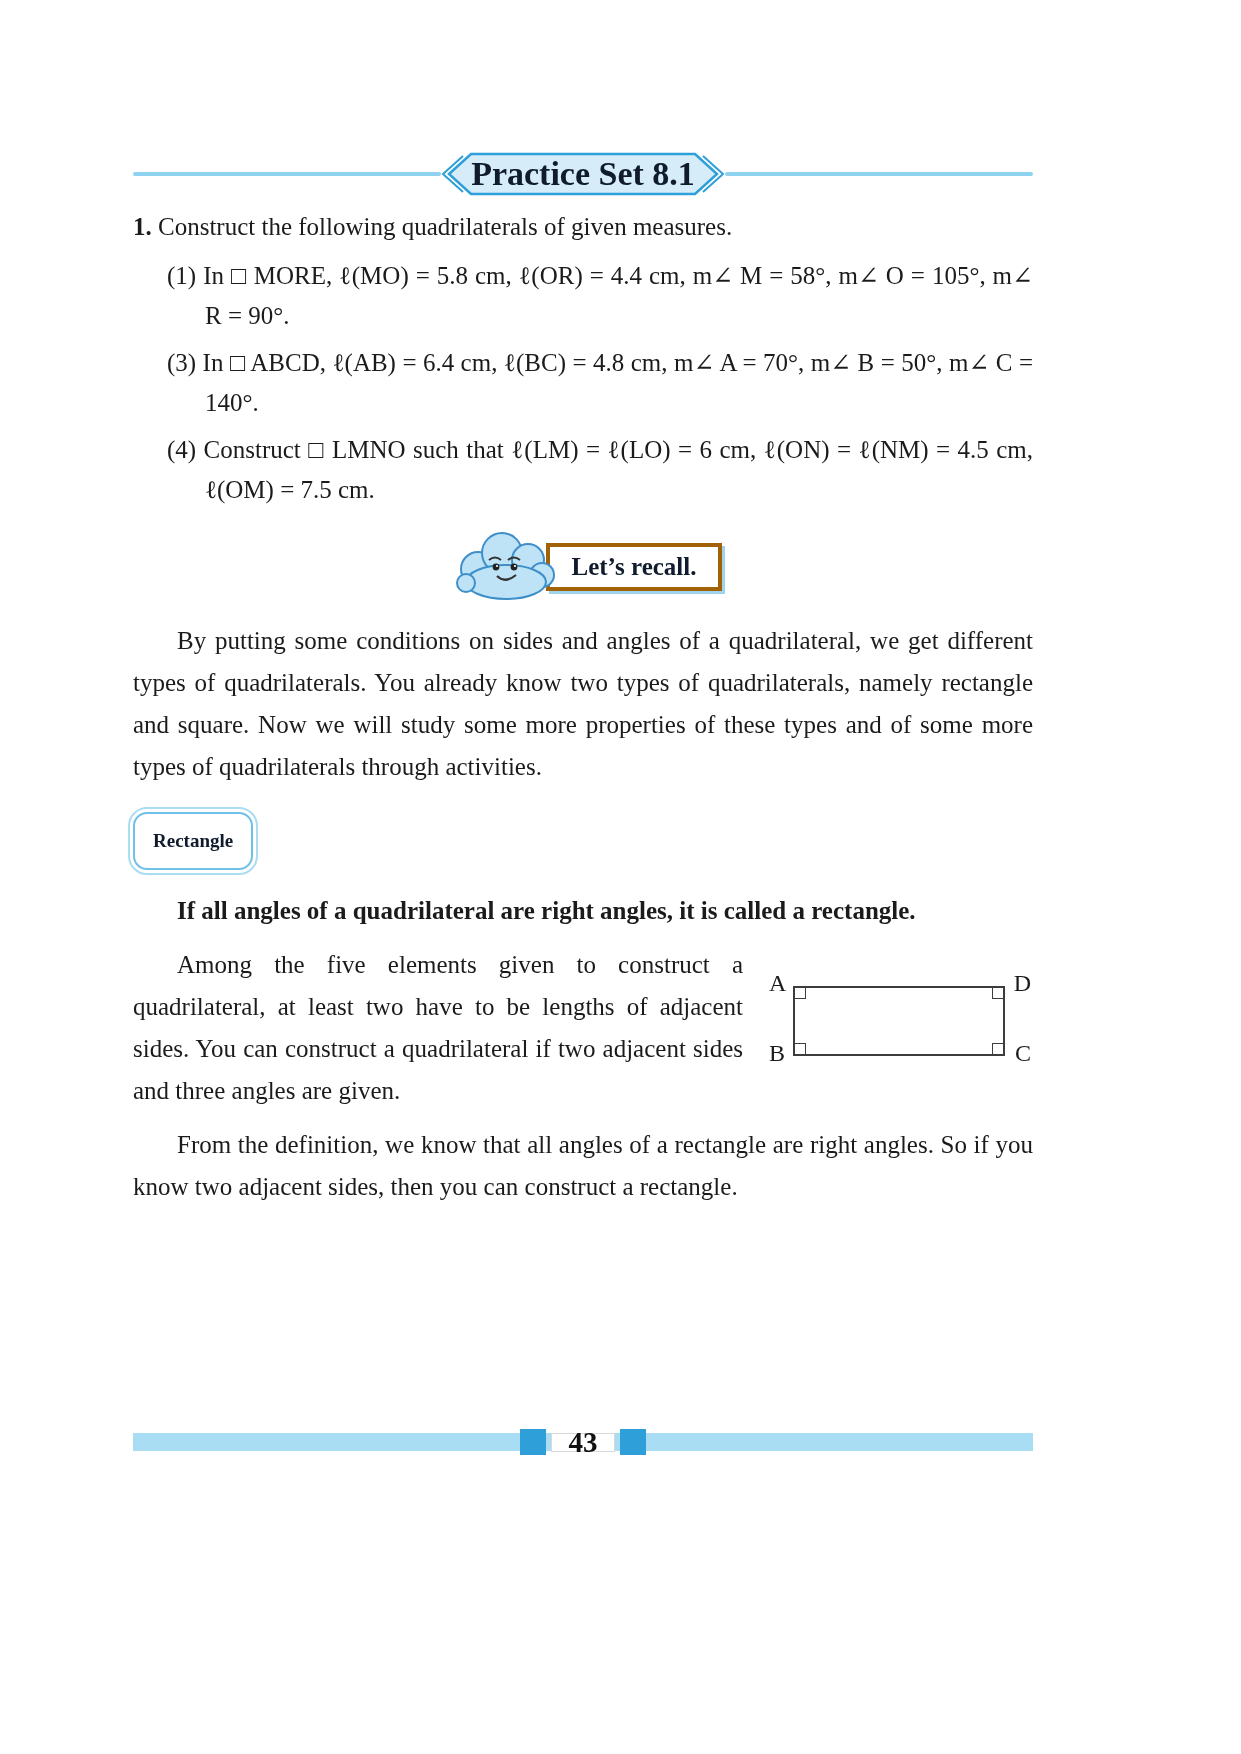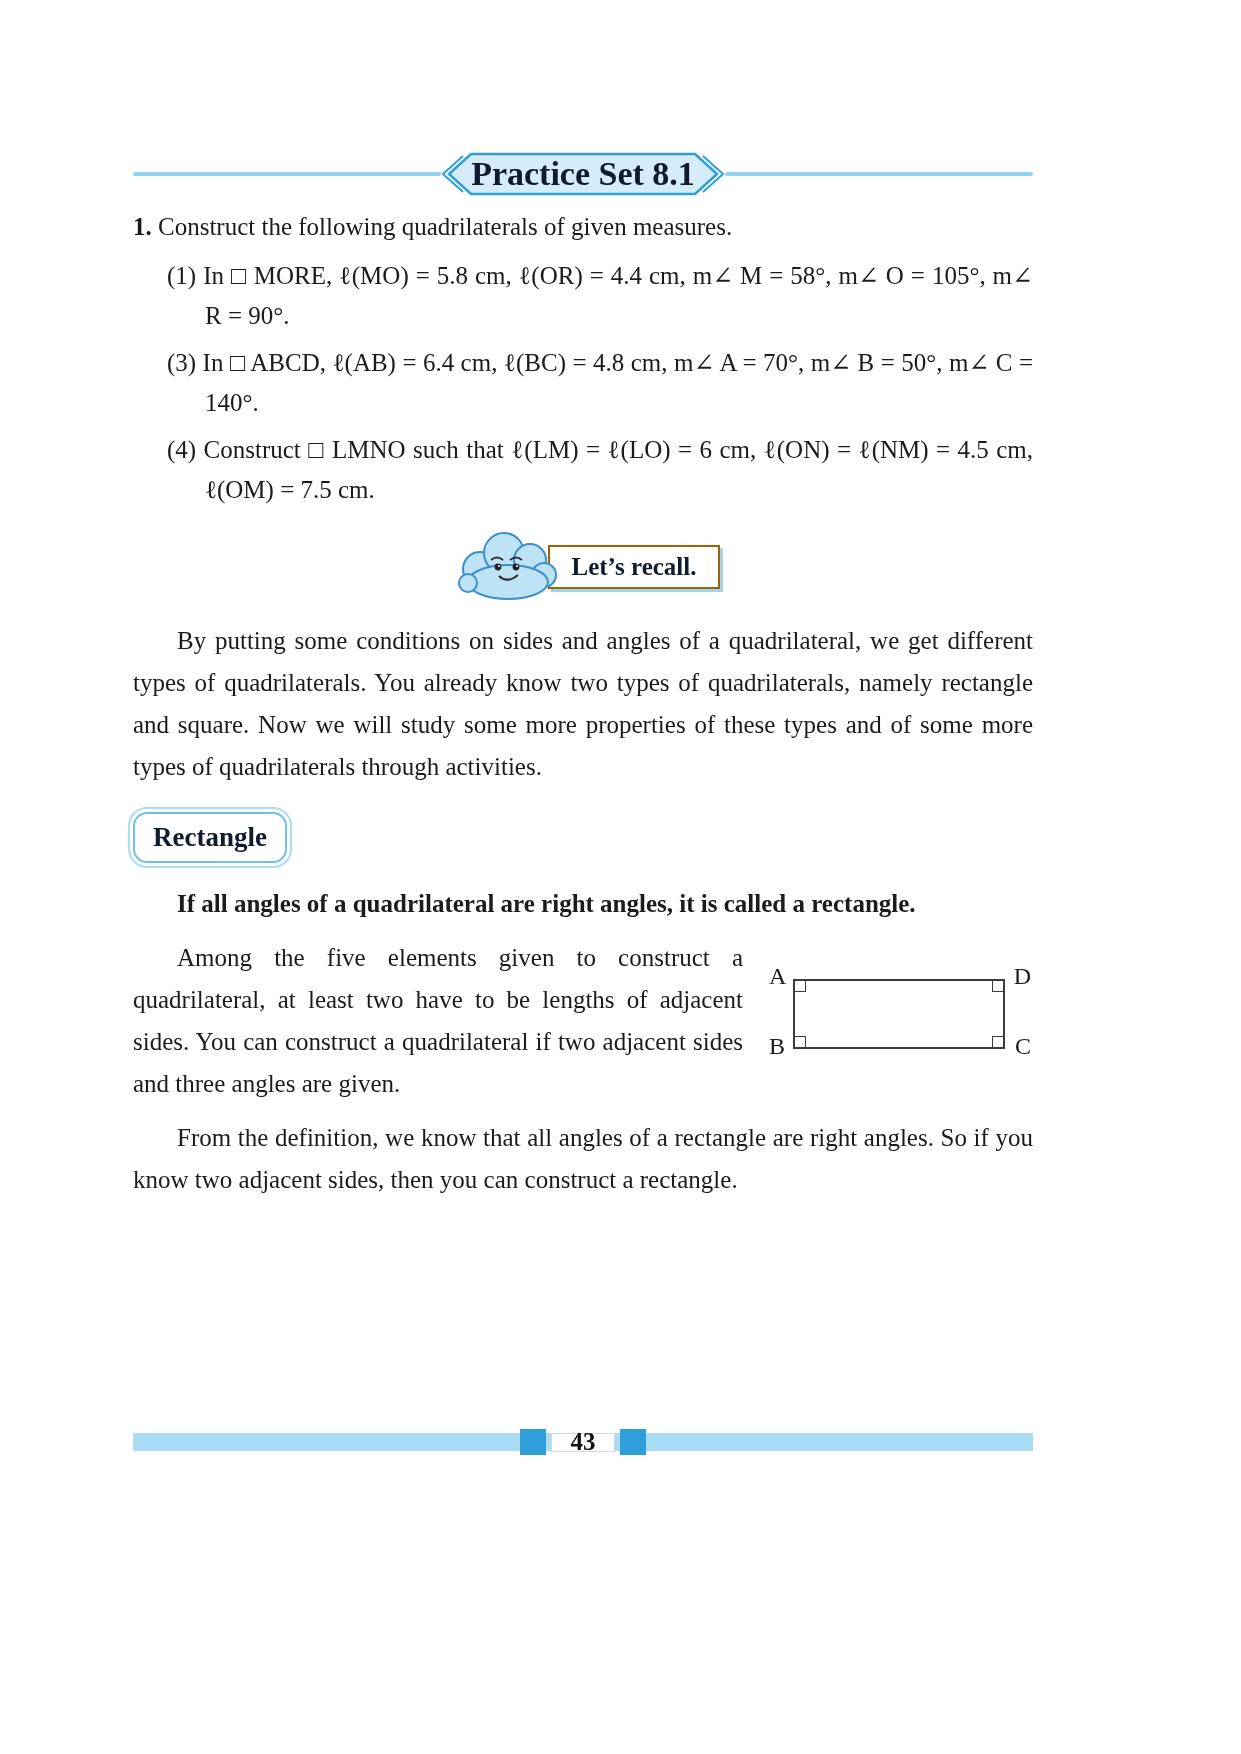--- a/index.html
+++ b/index.html
@@ -39,40 +39,40 @@
     padding-left:72px; text-indent:-38px;
     margin-bottom:7px;
   }
   .inum { }
 
   
   .recall-row { display:flex; justify-content:center; align-items:center; margin-top:16px; height:82px; }
   .recall-cloud { flex:0 0 auto; margin-right:-10px; position:relative; z-index:2; }
   .recall-box {
     background:#ffffff;
-    border:2px solid #a16207;
+    border:4px solid #a16207;
     box-shadow:3px 3px 0 #9fd4ee;
     padding:6px 22px;
     font-weight:bold; font-size:25px; color:#101b2d;
   }
 
   .body-para { margin-top:12px; }
   .body-para.indent { text-indent:44px; }
 
   
   .section-label {
     display:inline-block;
     margin-top:24px;
     border:2px solid #6fc1e8;
     outline:2px solid #aadcf2;
     outline-offset:3px;
     border-radius:14px;
     background:#ffffff;
-    padding:8px 18px;
-    font-weight:bold; font-size:27px; color:#101b2d;
+    padding:16px 18px;
+    font-weight:bold; font-size:19px; color:#101b2d;
   }
   .definition { margin-top:20px; font-weight:bold; text-indent:44px; }
 
   .twocol { margin-top:6px; }
   .twocol::after { content:""; display:block; clear:both; }
 
   .diagram-wrap {
     float:right;
     position:relative;
     width:262px; height:118px;
@@ -105,21 +105,21 @@
   .footer .center {
     position:absolute; inset:0;
     display:flex; align-items:center; justify-content:center; gap:5px;
   }
   .blue-square { width:26px; height:26px; background:#2e9fd8; }
   .page-number-box {
     background:#ffffff;
     border:1px solid #d8d8d8;
     min-width:64px; height:19px;
     display:flex; align-items:center; justify-content:center;
-    font-weight:bold; font-size:25px; color:#111111;
+    font-weight:bold; font-size:29px; color:#111111;
   }
 </style>
 </head>
 <body>
 
 <div class="page">
   <div class="content">
 
 
     

